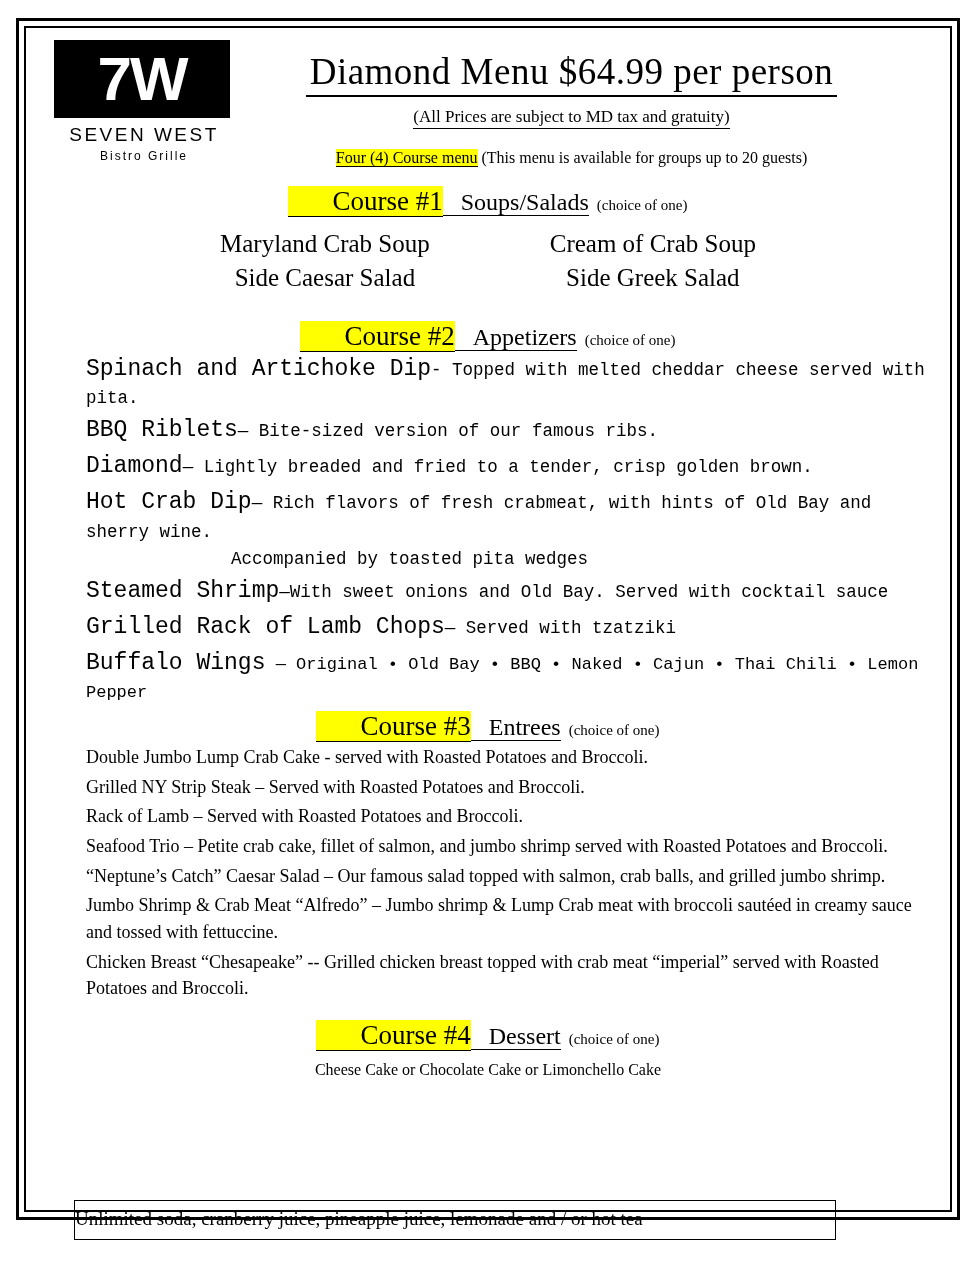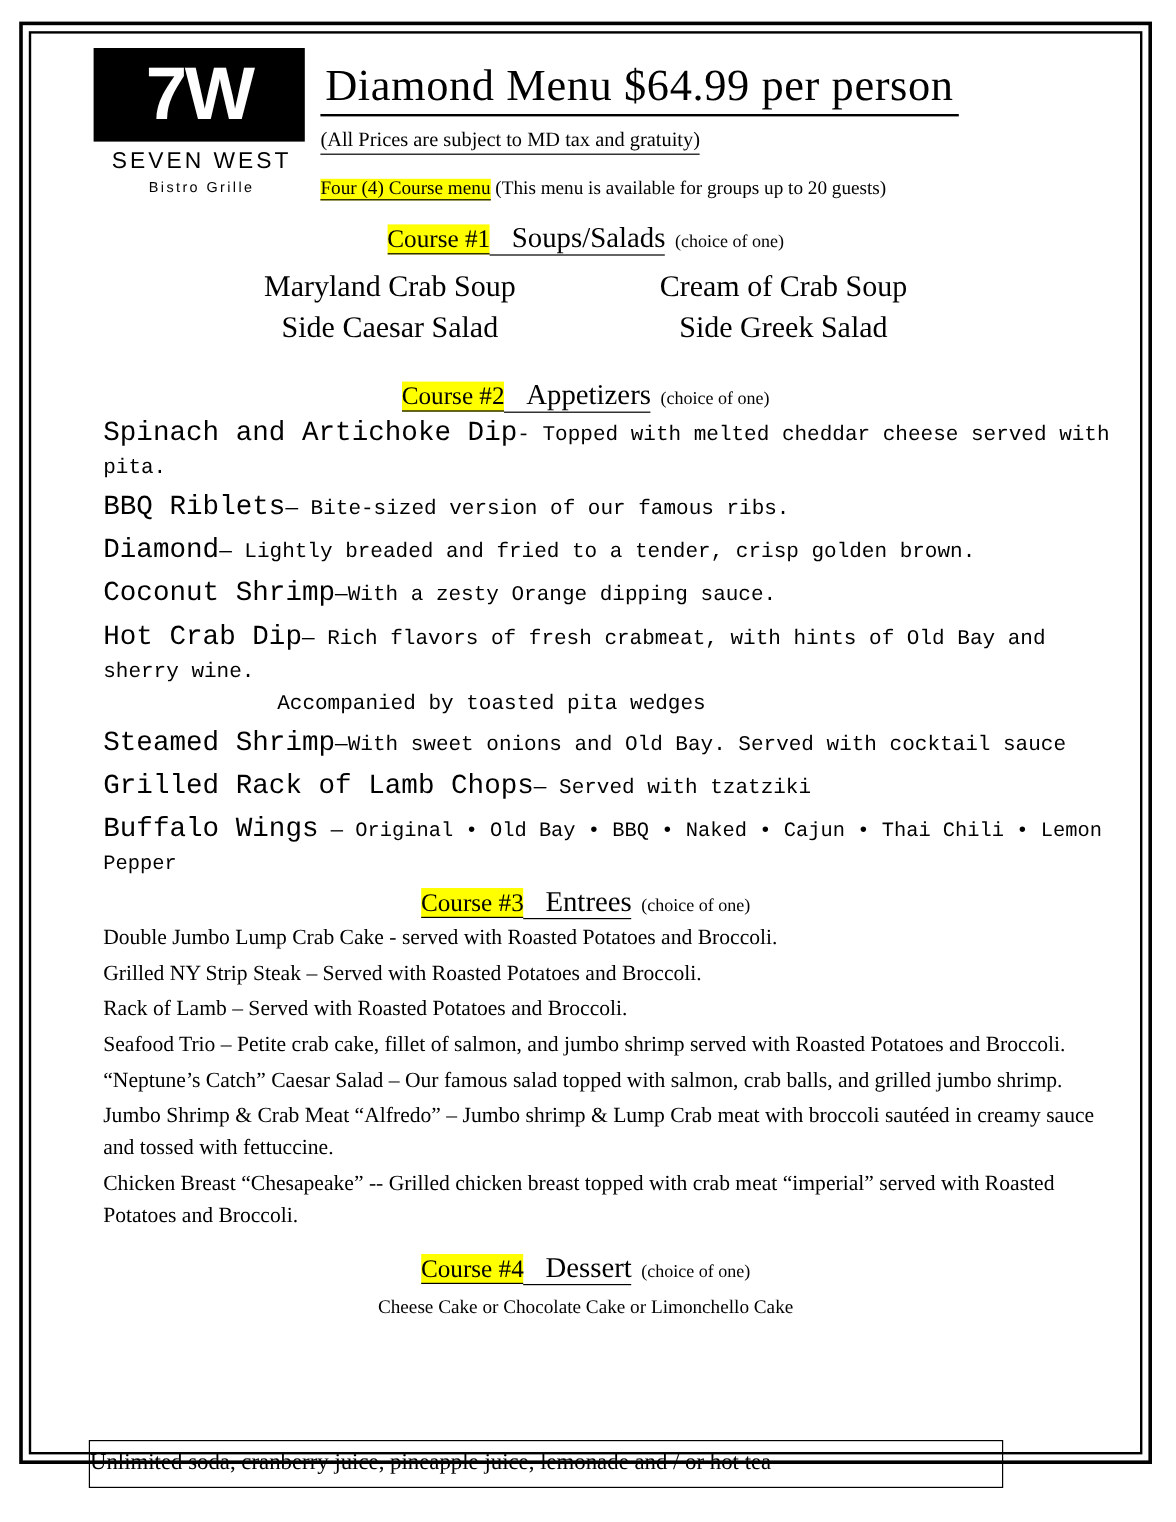--- a/index.html
+++ b/index.html
@@ -46,21 +46,21 @@
     left: 34px;
     top: 36px;
     width: 908px;
     height: 1166px;
     box-sizing: border-box;
   }
 
   
   .logo {
     position: absolute;
-    left: 44px;
+    left: 20px;
     top: 4px;
     width: 180px;
     text-align: center;
   }
   .logo-mark {
     width: 176px;
     height: 78px;
     background: #000;
     color: #fff;
     font-family: "Liberation Sans", sans-serif;
@@ -81,24 +81,24 @@
     font-family: "Liberation Sans", sans-serif;
     font-size: 12px;
     letter-spacing: 2px;
     margin-top: 3px;
     color: #000;
   }
 
   
   .header {
     position: absolute;
-    left: 233px;
+    left: 210px;
     top: 14px;
     width: 655px;
-    text-align: left;
+    text-align: center;
   }
   .title {
     font-size: 37px;
     letter-spacing: 0.5px;
     border-bottom: 2px solid #000;
     display: inline-block;
     padding: 0 4px 2px 4px;
     white-space: nowrap;
   }
   .subtitle {
@@ -118,21 +118,22 @@
   .u {
     border-bottom: 1px solid #000;
   }
 
   
   .course-head {
     text-align: center;
     margin-top: 8px;
   }
   .course-label {
-    font-size: 21px;
+    font-size: 27px;
+    padding-left: 44px;
   }
   .course-name {
     font-size: 24px;
     padding-left: 18px;
   }
   .choice {
     font-size: 15px;
     padding-left: 8px;
   }
 
@@ -254,23 +255,20 @@
       <div class="item">
         <span class="nm">Spinach and Artichoke Dip</span><span class="ds">- Topped with melted cheddar cheese served with pita.</span>
       </div>
       <div class="item">
         <span class="nm">BBQ Riblets</span><span class="ds">— Bite-sized version of our famous ribs.</span>
       </div>
       <div class="item">
         <span class="nm">Diamond</span><span class="ds">— Lightly breaded and fried to a tender, crisp golden brown.</span>
       </div>
       <div class="item">
-        <span class="nm">Coconut Shrimp</span><span class="ds">—With a zesty Orange dipping sauce.</span>
-      </div>
-      <div class="item">
         <span class="nm">Hot Crab Dip</span><span class="ds">— Rich flavors of fresh crabmeat, with hints of Old Bay and sherry wine.</span>
       </div>
       <div class="item-indent">Accompanied by toasted pita wedges</div>
       <div class="item">
         <span class="nm">Steamed Shrimp</span><span class="ds">—With sweet onions and Old Bay. Served with cocktail sauce</span>
       </div>
       <div class="item">
         <span class="nm">Grilled Rack of Lamb Chops</span><span class="ds">— Served with tzatziki</span>
       </div>
       <div class="item">

